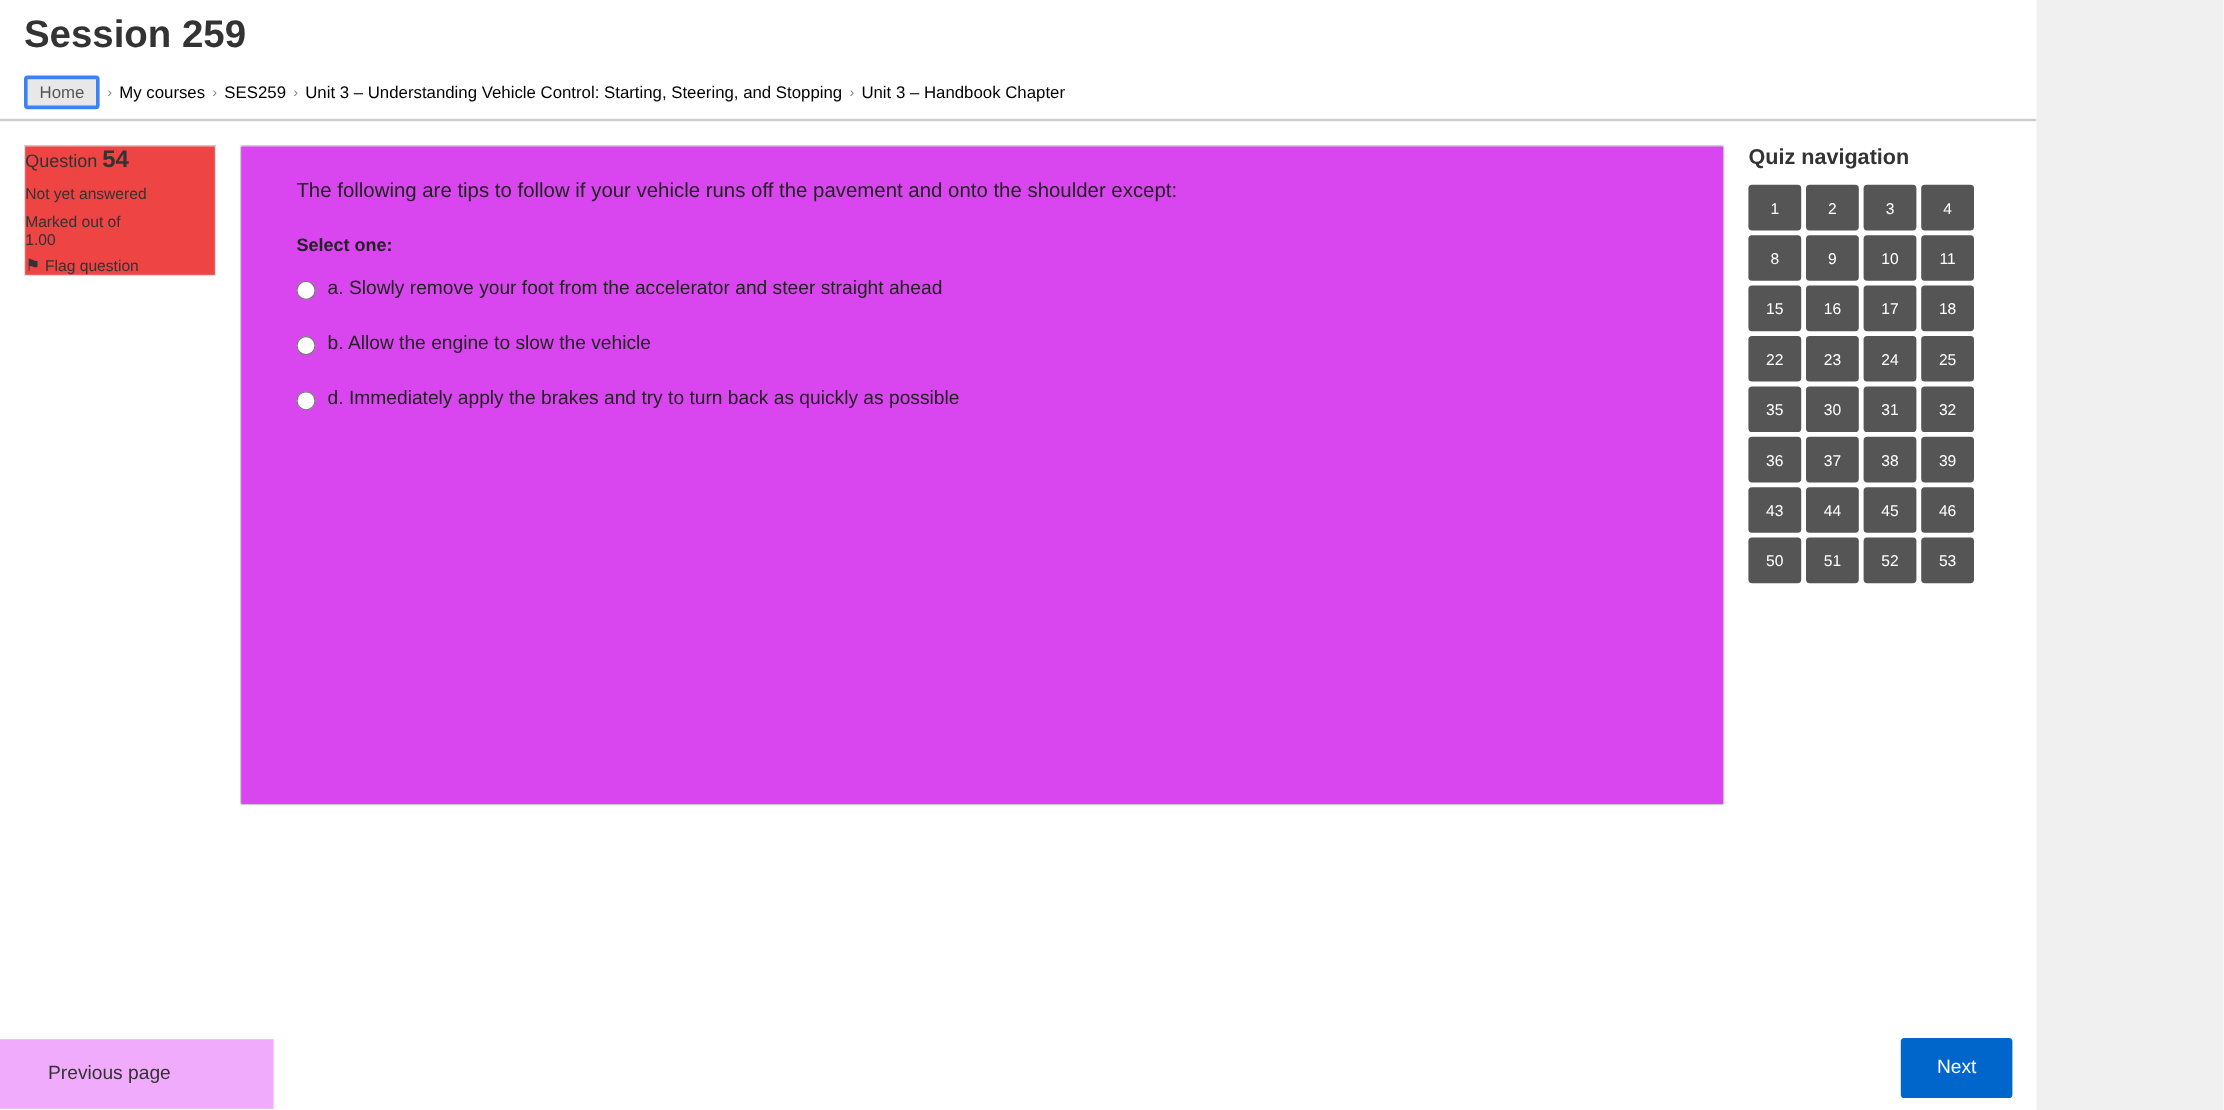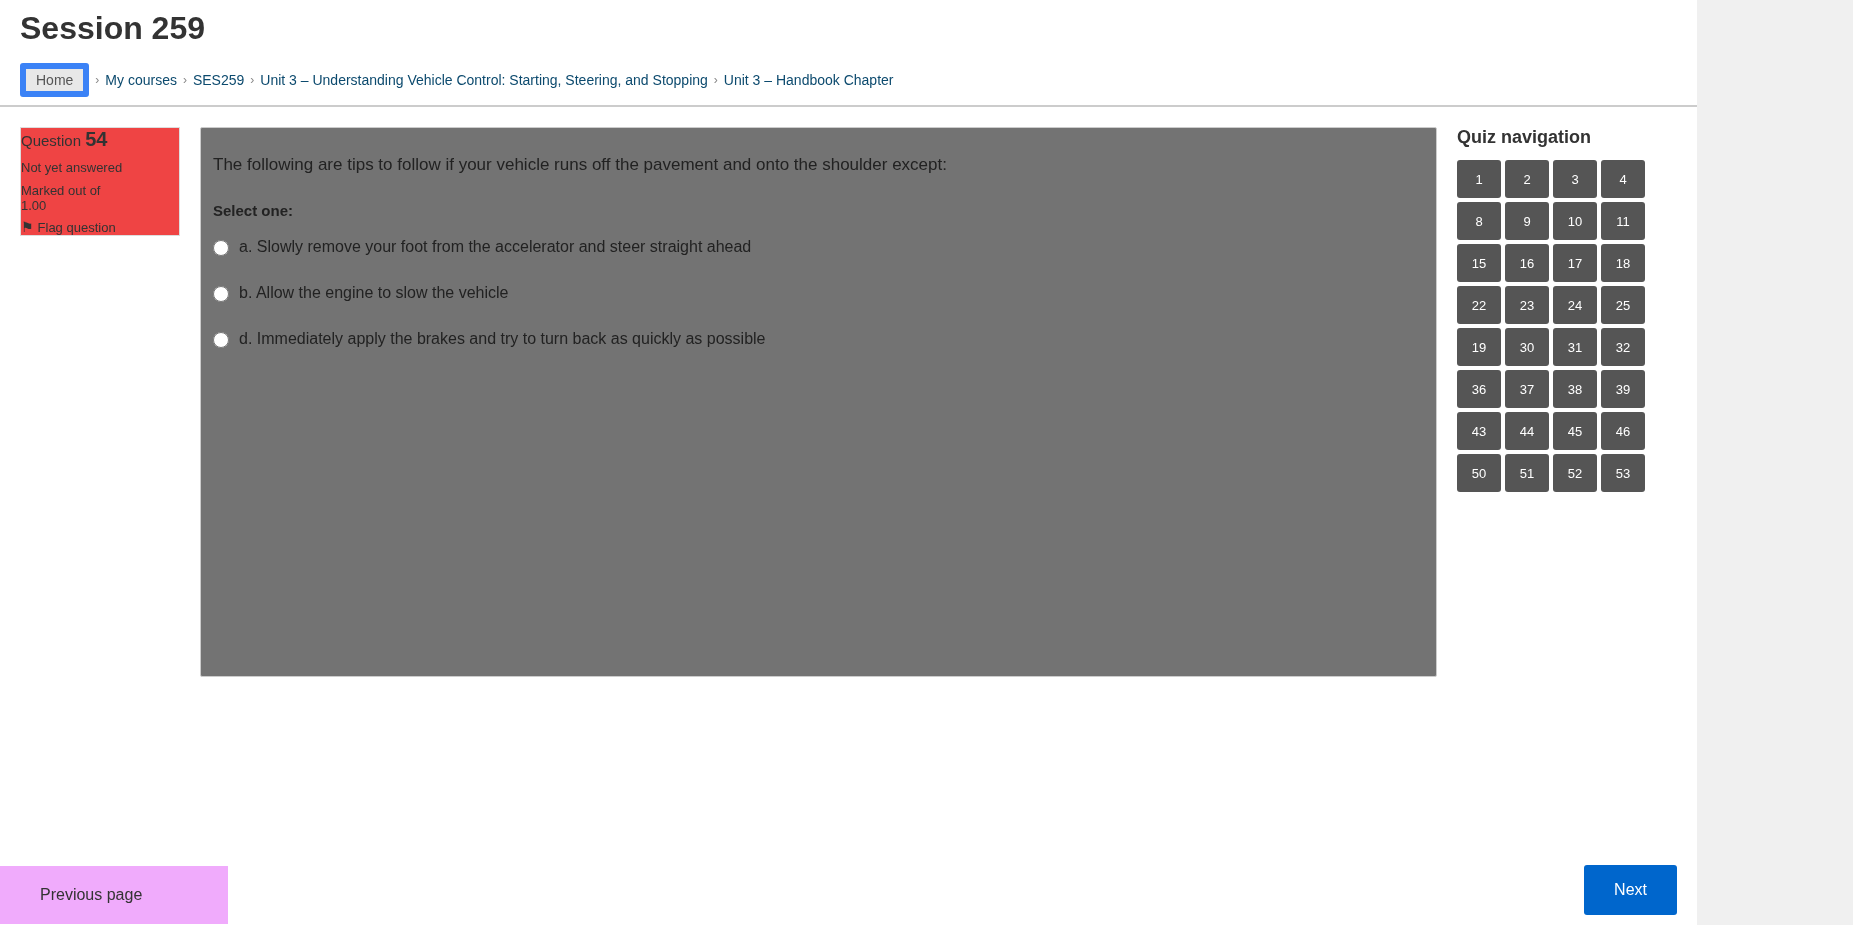--- a/index.html
+++ b/index.html
@@ -36,26 +36,26 @@
       display: flex;
       align-items: center;
       gap: 6px;
       padding: 8px 0;
       font-size: 14px;
       color: #555;
       flex-wrap: wrap;
     }
 
     .breadcrumb-item {
-      color: #0c4a6e;
+      color: #000000;
     }
 
     .breadcrumb-item.link {
       color: #555;
-      border: 6px solid #3b82f6;
+      border: 3px solid #3b82f6;
       background: #e8e8e8;
       padding: 3px 10px;
       border-radius: 3px;
       cursor: pointer;
       text-decoration: none;
     }
 
     .breadcrumb-separator {
       color: #888;
       font-size: 12px;
@@ -108,23 +108,23 @@
       margin-top: 6px;
     }
 
     .flag-icon {
       font-size: 14px;
     }
 
     
     .question-content {
       flex: 1;
-      background: #737373;
+      background: #d946ef;
       border: 1px solid #ccc;
-      padding: 24px 12px;
+      padding: 24px 46px;
       min-height: 550px;
       border-radius: 2px;
     }
 
     .question-text {
       font-size: 17px;
       color: #222;
       margin-bottom: 24px;
       line-height: 1.5;
     }
@@ -295,21 +295,21 @@
           <button class="nav-btn">10</button>
           <button class="nav-btn">11</button>
           <button class="nav-btn">15</button>
           <button class="nav-btn">16</button>
           <button class="nav-btn">17</button>
           <button class="nav-btn">18</button>
           <button class="nav-btn">22</button>
           <button class="nav-btn">23</button>
           <button class="nav-btn">24</button>
           <button class="nav-btn">25</button>
-          <button class="nav-btn">19</button>
+          <button class="nav-btn">35</button>
           <button class="nav-btn">30</button>
           <button class="nav-btn">31</button>
           <button class="nav-btn">32</button>
           <button class="nav-btn">36</button>
           <button class="nav-btn">37</button>
           <button class="nav-btn">38</button>
           <button class="nav-btn">39</button>
           <button class="nav-btn">43</button>
           <button class="nav-btn">44</button>
           <button class="nav-btn">45</button>

